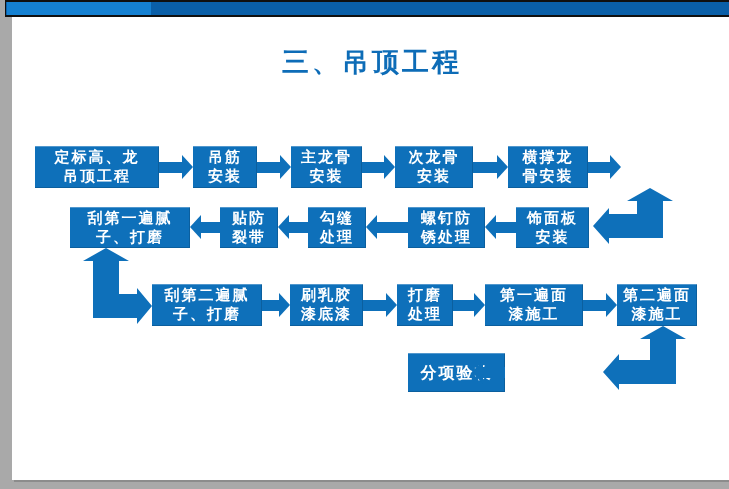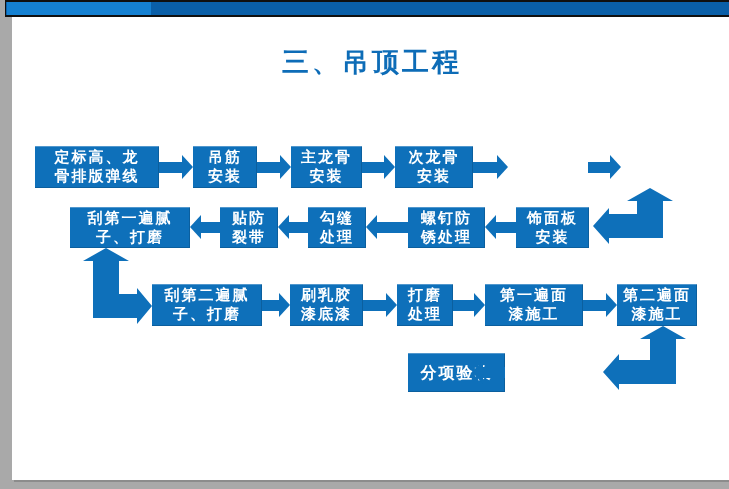--- a/index.html
+++ b/index.html
@@ -67,27 +67,29 @@
   <div class="slide"></div>
 
   <div class="topbar">
     <span class="topbar-blue"></span>
     <span class="topbar-accent"></span>
   </div>
 
   <div class="slide-title">三、吊顶工程</div>
 
   <div class="box" style="left:30px;top:146px;width:124px;height:42px">定标高、龙
-骨排版弹线</div>
+吊顶工程</div>
   <div class="box" style="left:188px;top:146px;width:64px;height:42px">吊筋
 安装</div>
   <div class="box" style="left:286px;top:146px;width:71px;height:42px">主龙骨
 安装</div>
   <div class="box" style="left:390px;top:146px;width:78px;height:42px">次龙骨
 安装</div>
+  <div class="box" style="left:503px;top:146px;width:80px;height:42px">横撑龙
+骨安装</div>
 
   <div class="arrow right" style="left:154px;top:155px;width:34px">
       <i class="shaft"></i>
       <i class="head"></i>
     </div>
   <div class="arrow right" style="left:252px;top:155px;width:34px">
       <i class="shaft"></i>
       <i class="head"></i>
     </div>
   <div class="arrow right" style="left:357px;top:155px;width:33px">

